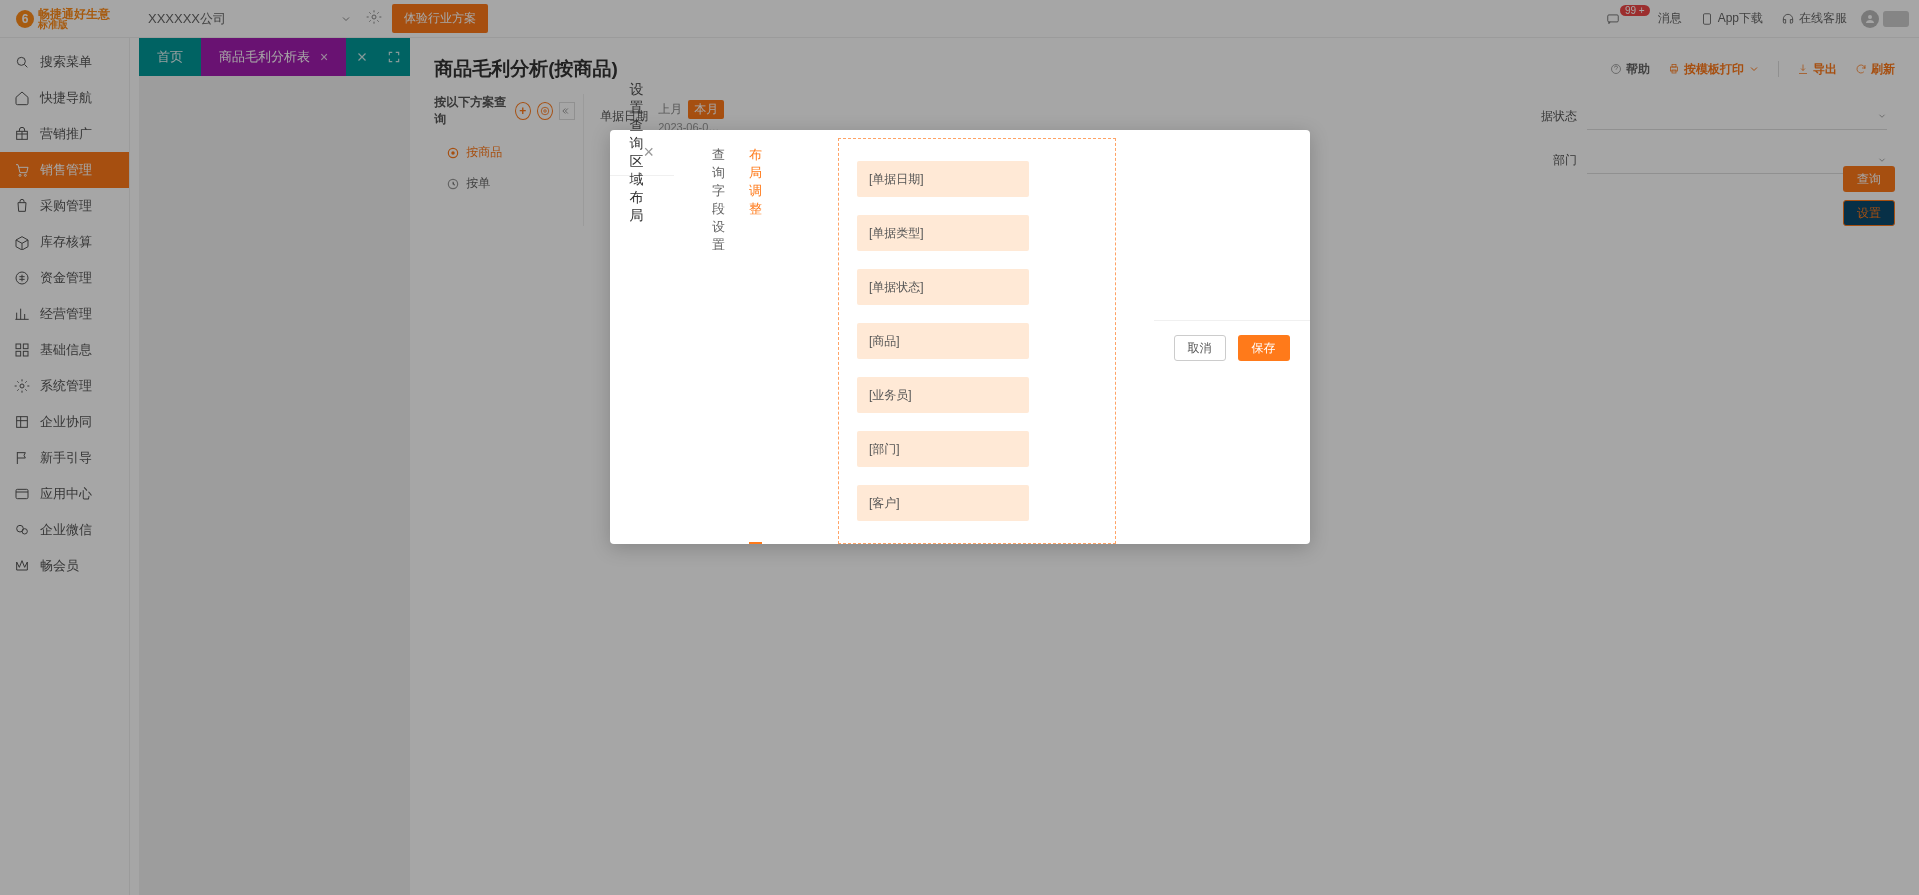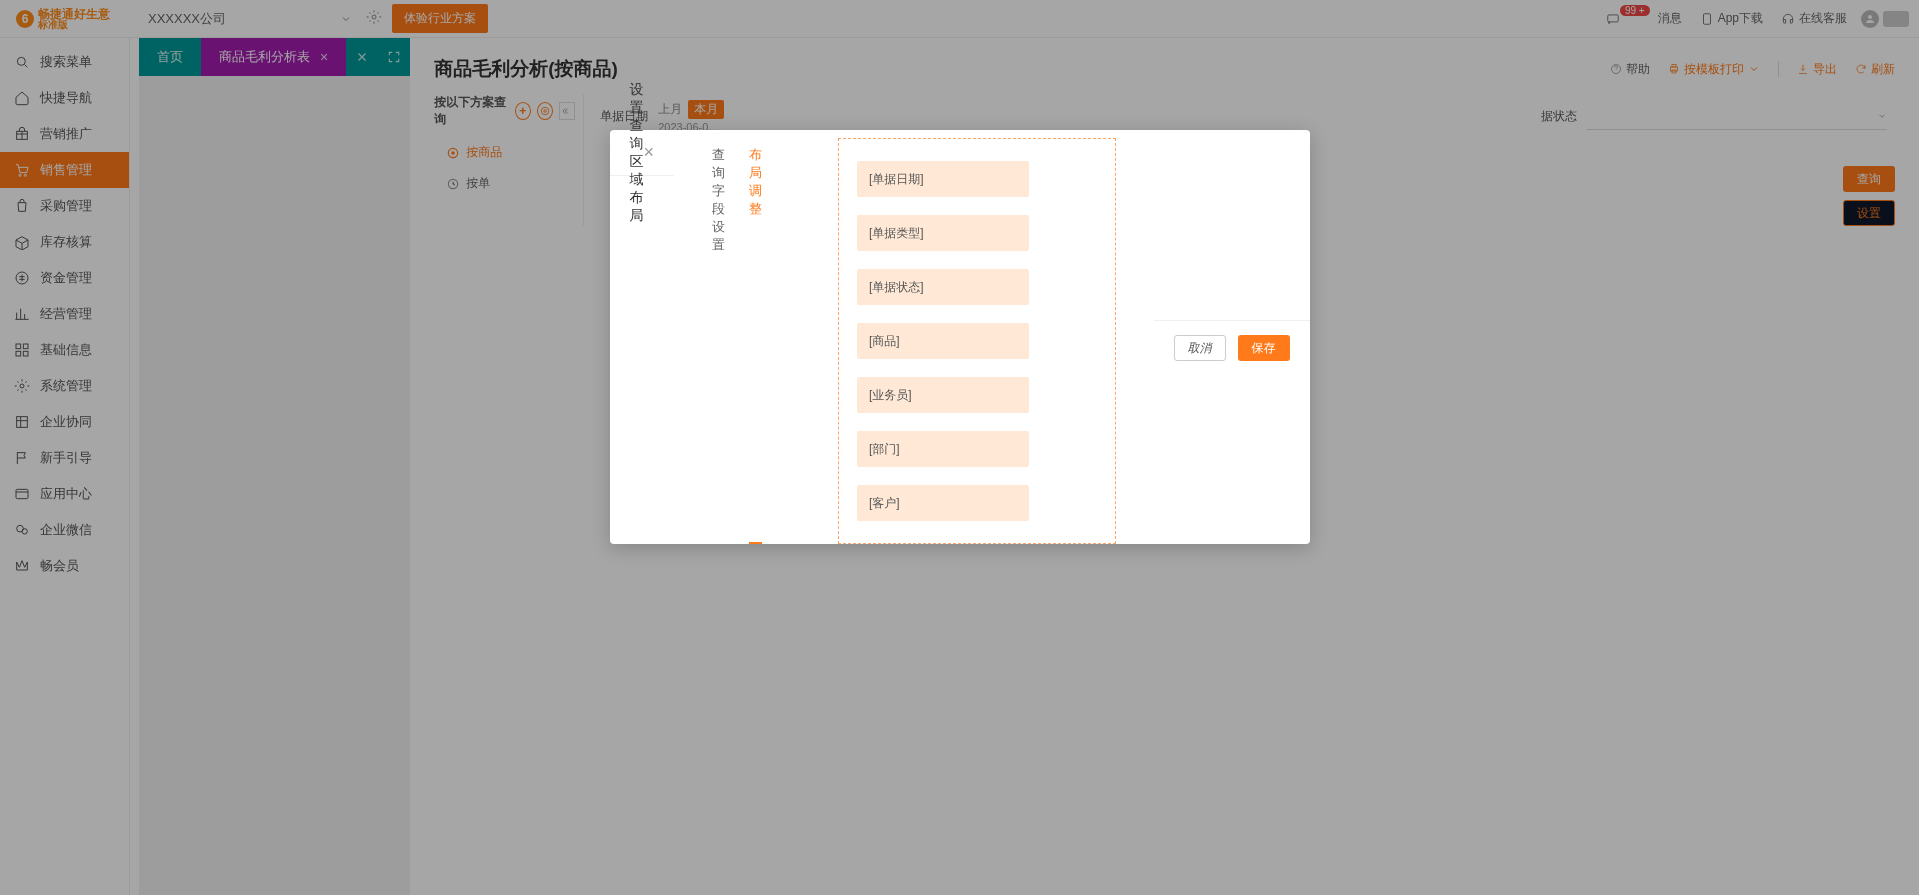--- a/index.html
+++ b/index.html
@@ -44,21 +44,21 @@
   .tab.active { background: #a21caf; color: #fff; }
   .tab .close { font-size: 14px; opacity: .8; margin-left: 2px; }
   .tabstrip-spacer { flex: 1; }
   .tabstrip-icon { width: 32px; display: flex; align-items: center; justify-content: center; color: #cfecec; cursor: pointer; }
   .tabstrip-icon svg { width: 14px; height: 14px; }
 
   .page-body { flex: 1; background: #fff; margin: 0; padding: 18px 24px; overflow: hidden; }
 
   .page-head { display: flex; align-items: center; }
   .page-title { font-size: 19px; color: #333; font-weight: 600; }
-  .page-head-actions { margin-left: auto; display: flex; align-items: center; gap: 18px; }
+  .page-head-actions { margin-left: auto; display: flex; align-items: center; gap: 18px; font-weight: bold; }
   .head-link { color: #666; font-size: 12px; display: flex; align-items: center; gap: 4px; cursor: pointer; }
   .head-link svg { width: 12px; height: 12px; }
   .head-link.orange { color: #ff7a1a; }
   .head-link.chevron svg.car { transform: rotate(0); }
   .vdivider { width: 1px; height: 16px; background: #ddd; }
 
   .workarea { display: flex; margin-top: 12px; gap: 0; }
   .filter-rail { width: 150px; border-right: 1px solid #eee; padding-right: 8px; }
   .filter-rail-head { font-size: 12px; color: #555; font-weight: 600; display: flex; align-items: center; gap: 6px; }
   .rail-iconbtn { width: 18px; height: 18px; border: 1px solid #ff7a1a; border-radius: 50%; color: #ff7a1a; display: flex; align-items: center; justify-content: center; font-size: 12px; cursor: pointer; }
@@ -75,37 +75,37 @@
   .filter-input { width: 300px; height: 28px; border: none; border-bottom: 1px solid #ddd; font-size: 12px; padding: 0 4px; background: transparent; }
   .filter-select { width: 300px; height: 28px; border: none; border-bottom: 1px solid #ddd; display: flex; align-items: center; justify-content: space-between; color: #999; font-size: 12px; cursor: pointer; }
   .date-quick { display: flex; align-items: center; gap: 6px; }
   .date-chip { font-size: 12px; color: #888; cursor: pointer; }
   .date-chip.active { background: #ff7a1a; color: #fff; border-radius: 2px; padding: 1px 6px; }
   .date-range { font-size: 11px; color: #999; margin-top: 2px; }
 
   .query-actions { position: absolute; right: 24px; top: 128px; display: flex; flex-direction: column; gap: 8px; }
   .btn { height: 26px; min-width: 52px; padding: 0 12px; font-size: 12px; border-radius: 3px; cursor: pointer; display: flex; align-items: center; justify-content: center; }
   .btn-primary { background: #ff7a1a; color: #fff; border: none; }
-  .btn-outline { background: #0f172a; color: #ff7a1a; border: 1px solid #ff7a1a; }
+  .btn-outline { background: #0c4a6e; color: #ff7a1a; border: 1px solid #ff7a1a; }
 
   
   .overlay { position: absolute; inset: 0; background: rgba(0,0,0,.35); display: flex; align-items: flex-start; justify-content: center; padding-top: 130px; }
   .modal { width: 700px; background: #fff; border-radius: 4px; box-shadow: 0 4px 20px rgba(0,0,0,.2); display: flex; flex-direction: row; }
   .modal-head { height: 46px; padding: 0 20px; display: flex; align-items: center; font-size: 14px; color: #333; border-bottom: 1px solid #f0f0f0; }
   .modal-head .close { margin-left: auto; color: #999; cursor: pointer; font-size: 18px; }
   .modal-tabs { display: flex; gap: 24px; padding: 10px 38px 0; }
   .modal-tab { font-size: 13px; color: #666; padding: 6px 0 10px; cursor: pointer; border-bottom: 2px solid transparent; }
   .modal-tab.active { color: #ff7a1a; border-bottom-color: #ff7a1a; }
 
   .layout-zone { margin: 8px 38px 0; border: 1px dashed #ffa366; padding: 22px 18px; min-height: 180px; }
   .layout-grid { display: flex; flex-wrap: wrap; gap: 18px; }
   .layout-chip { width: 172px; height: 36px; background: #ffe9d6; color: #555; display: flex; align-items: center; padding: 0 12px; font-size: 12px; border-radius: 2px; cursor: move; }
 
   .modal-foot { margin-top: 190px; padding: 14px 20px; display: flex; justify-content: flex-end; gap: 12px; border-top: 1px solid #f0f0f0; }
-  .btn-cancel { background: #fff; border: 1px solid #ccc; color: #555; font-style: italic; }
+  .btn-cancel { background: #fff; border: 1px solid #ccc; color: #555; }
 
   
   .chev { width: 10px; height: 10px; }
 </style>
 </head>
 <body>
 
 <div class="topbar">
   <div class="logo-block">
     <div class="logo-glyph">6</div>
@@ -387,20 +387,29 @@
                   </svg>
               </div>
             </div>
           </div>
           <div class="filter-row">
             <div class="filter-field">
               <span class="filter-label">商品</span>
               <input class="filter-input" style="">
             </div>
             <div style="flex:1"></div>
+            <div class="filter-field">
+              <span class="filter-label" style="width:auto">部门</span>
+              <div class="filter-select">
+                <span></span>
+                <svg class="chev" viewBox="0 0 24 24">
+                    <path d="M6 9l6 6 6-6" fill="none" stroke="#999" stroke-width="2"></path>
+                  </svg>
+              </div>
+            </div>
           </div>
           <div class="filter-row">
             <div class="filter-field">
               <span class="filter-label">客户</span>
               <input class="filter-input" style="">
             </div>
           </div>
         </div>
       </div>
 

